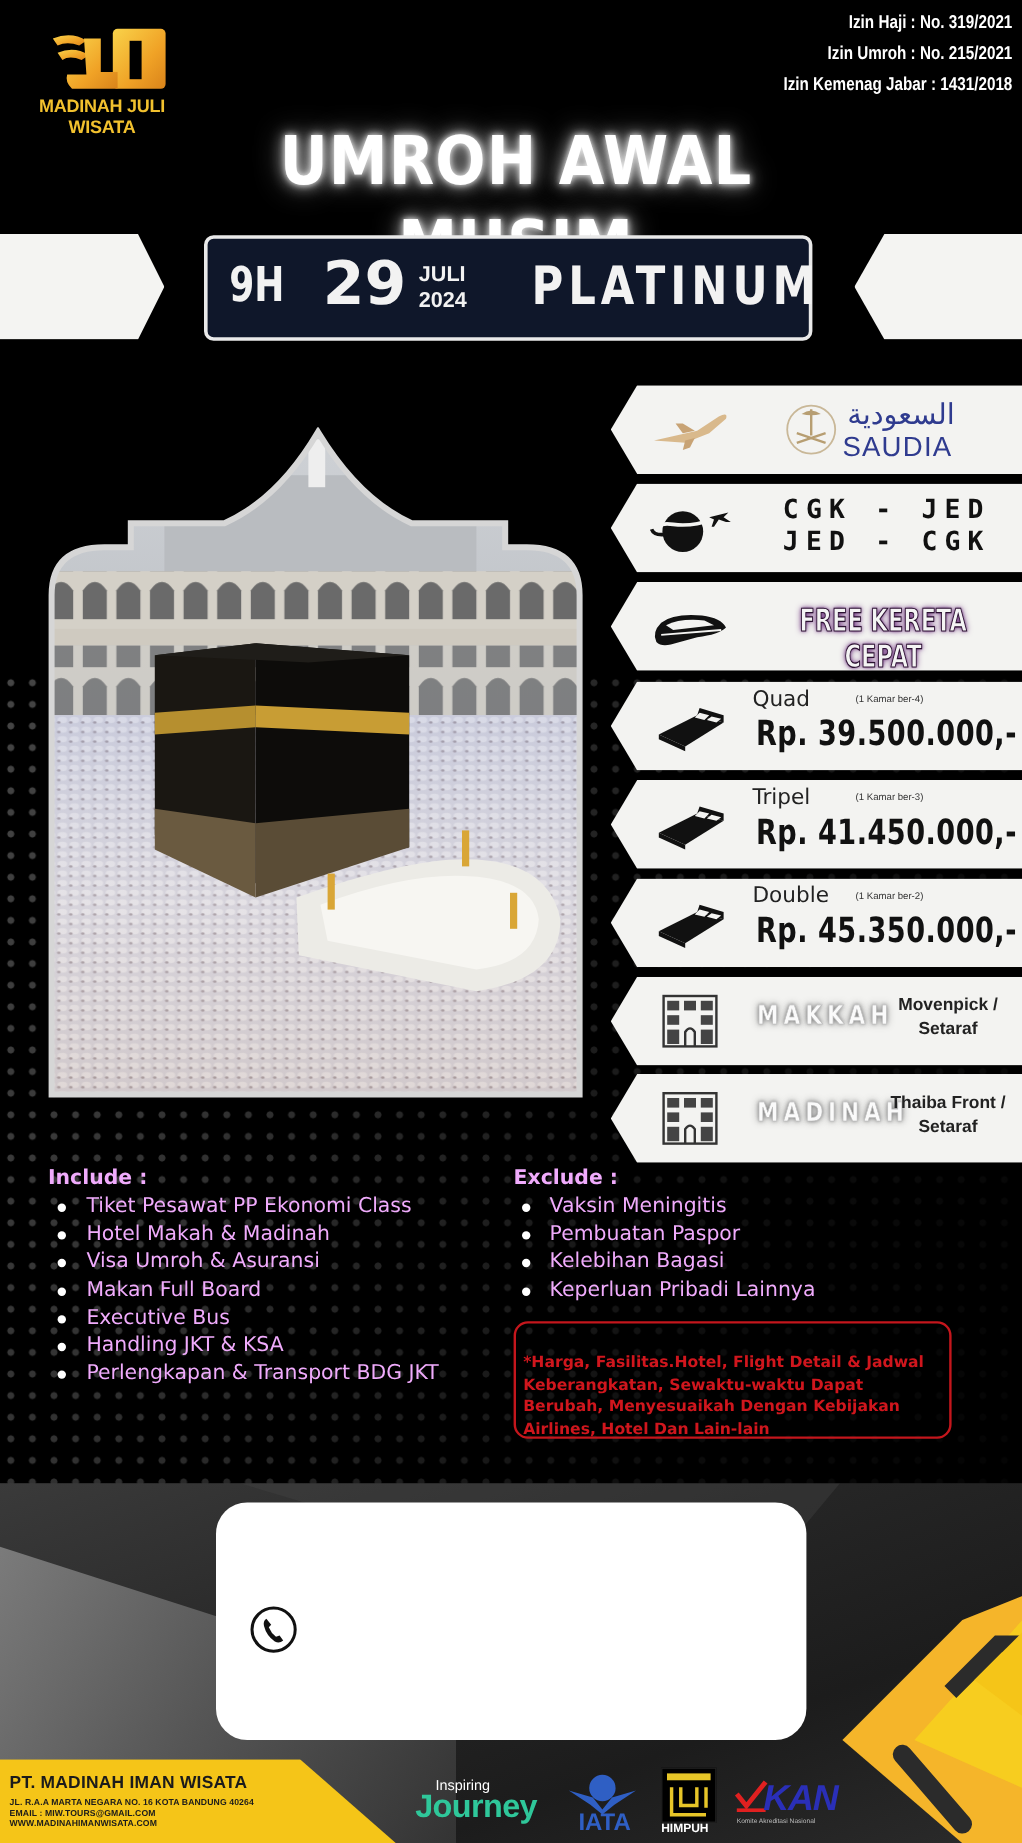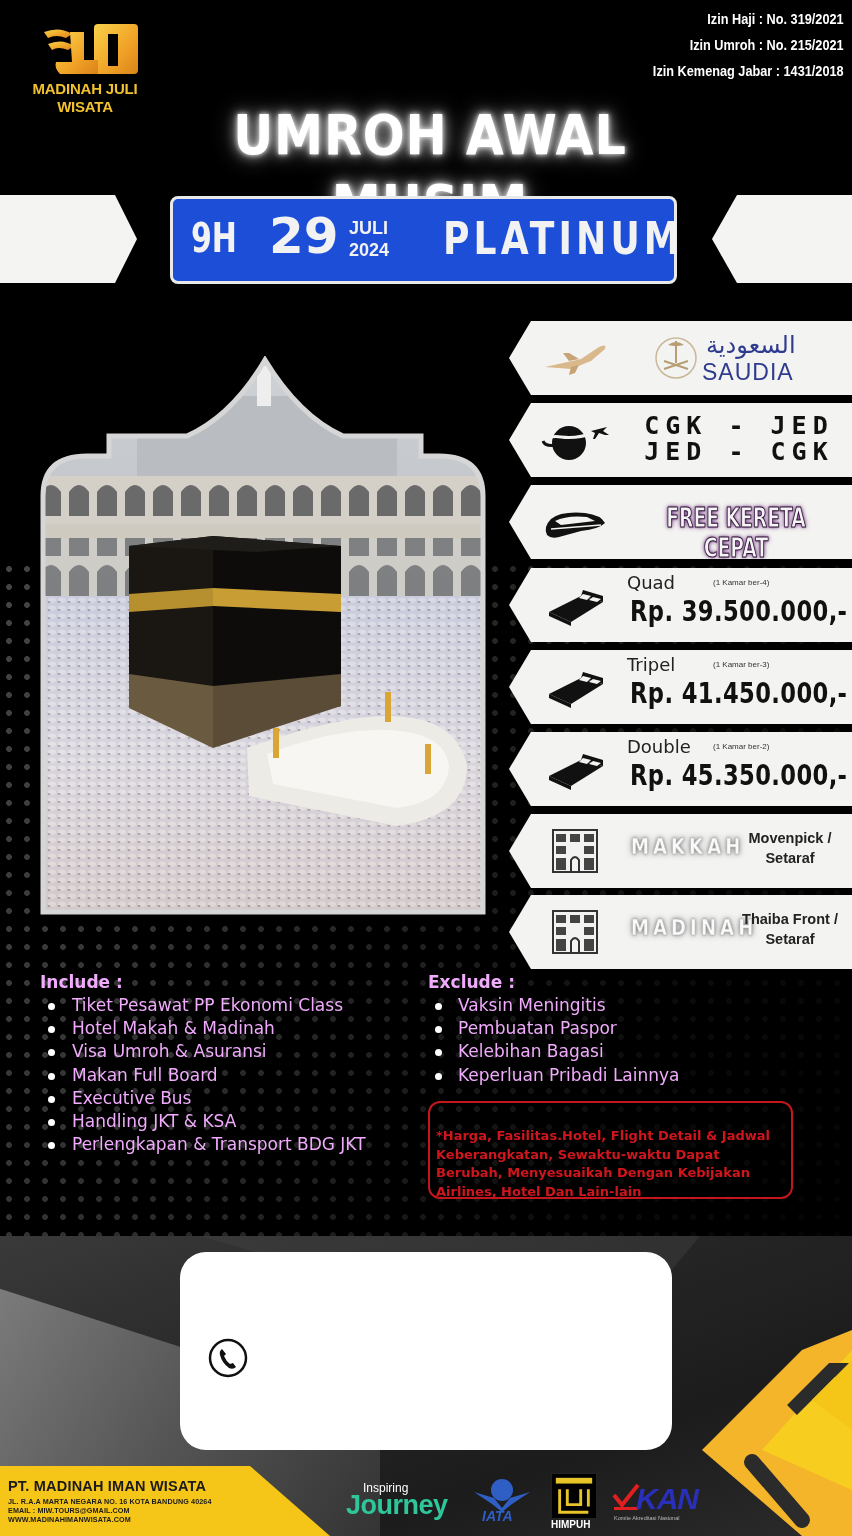--- a/index.html
+++ b/index.html
@@ -29,42 +29,42 @@
   .main-title { position: absolute; left: 150px; top: 100px; width: 560px; text-align: center;
                 font-family: "DejaVu Sans", sans-serif; font-weight: bold; font-size: 56px; line-height: 70px; color: #fff;
                 letter-spacing: 1px; transform: scaleX(0.88); transform-origin: center top;
                 text-shadow: 0 0 6px rgba(255,255,255,0.9), 0 0 14px rgba(255,255,255,0.7), 0 0 26px rgba(255,255,255,0.45); }
 
   
   .banner-left { position: absolute; left: 0; top: 195px; width: 137px; height: 88px; background: #f4f4f2;
                  clip-path: polygon(0 0, 115px 0, 137px 44px, 115px 88px, 0 88px); }
   .banner-right { position: absolute; right: 0; top: 195px; width: 140px; height: 88px; background: #f4f4f2;
                   clip-path: polygon(25px 0, 140px 0, 140px 88px, 25px 88px, 0 44px); }
-  .date-box { position: absolute; left: 170px; top: 196px; width: 507px; height: 88px; border: 3px solid #e9e9e9; border-radius: 8px; background: #1d4ed8; }
+  .date-box { position: absolute; left: 170px; top: 196px; width: 507px; height: 88px; border: 3px solid #e9e9e9; border-radius: 8px; background: #0f172a; }
   .date-duration { position: absolute; left: 18px; top: 16px; font-family: "DejaVu Sans", sans-serif; font-weight: bold; font-size: 40px; transform: scaleX(0.75); transform-origin: left top; color: #f2f2f2; }
   .date-day { position: absolute; left: 96px; top: 8px; font-family: "DejaVu Sans", sans-serif; font-weight: bold; font-size: 50px; color: #f2f2f2; }
   .date-month { position: absolute; left: 176px; top: 18px; font-family: "Liberation Sans", sans-serif; font-weight: bold; font-size: 18px; line-height: 22px; color: #f2f2f2; }
   .date-tier { position: absolute; left: 270px; top: 14px; font-family: "DejaVu Sans", sans-serif; font-weight: bold; font-size: 44px; letter-spacing: 5px; color: #f2f2f2; transform: scaleX(0.82); transform-origin: left top; }
 
   
   .photo-frame { position: absolute; left: 37px; top: 356px; width: 452px; height: 562px; }
   .photo-frame svg { width: 100%; height: 100%; display: block; }
 
   
   .card { position: absolute; left: 509px; width: 343px; height: 74px; background: #f3f3f1;
           clip-path: polygon(22px 0, 343px 0, 343px 74px, 22px 74px, 0 37px); color: #111; }
   .card .icon { position: absolute; left: 32px; top: 14px; width: 70px; height: 46px; }
   .card .icon svg { width: 100%; height: 100%; }
 
   .saudia-logo { position: absolute; left: 145px; top: 8px; width: 160px; height: 58px; }
   .saudia-ar { position: absolute; left: 52px; top: 2px; font-family: "DejaVu Sans", sans-serif; font-size: 24px; color: #2f3b8f; direction: rtl; }
   .saudia-en { position: absolute; left: 48px; top: 30px; font-family: "Liberation Sans", sans-serif; font-size: 23px; color: #2f3b8f; letter-spacing: 1px; }
 
   .route { position: absolute; left: 130px; top: 10px; width: 200px; text-align: center; font-family: "DejaVu Sans Mono", monospace; font-weight: bold;
-           font-size: 25px; line-height: 26px; letter-spacing: 6px; color: #111; }
+           font-size: 22px; line-height: 26px; letter-spacing: 6px; color: #111; }
 
   .train-text { position: absolute; left: 112px; top: 18px; width: 230px; text-align: center; font-family: "DejaVu Sans", sans-serif; font-weight: bold;
                 font-size: 26px; color: #f4f4f4; transform: scaleX(0.72); transform-origin: center top;
                 -webkit-text-stroke: 1px #2a1030; text-shadow: 0 0 3px #6b2f7c, 0 0 6px #6b2f7c; }
 
   .room-type { position: absolute; left: 118px; top: 4px; font-family: "DejaVu Sans", sans-serif; font-size: 18px; color: #222; }
   .room-note { position: absolute; left: 204px; top: 10px; font-family: "Liberation Sans", sans-serif; font-size: 8px; color: #333; }
   .room-price { position: absolute; left: 121px; top: 26px; font-family: "DejaVu Sans", sans-serif; font-weight: bold; font-size: 29px; color: #111;
                 transform: scaleX(0.78); transform-origin: left top; white-space: nowrap; letter-spacing: 0.5px; }
 
@@ -99,21 +99,21 @@
 
   .corner-deco { position: absolute; right: 0; top: 1290px; width: 160px; height: 246px; }
 
   .footer-yellow { position: absolute; left: 0; top: 1466px; width: 330px; height: 70px; background: #f5c518;
                    clip-path: polygon(0 0, 250px 0, 330px 70px, 0 70px); }
   .footer-company { position: absolute; left: 8px; top: 1478px; font-family: "Liberation Sans", sans-serif; font-weight: bold; font-size: 14.5px; color: #1b1b1b; letter-spacing: 0.2px; }
   .footer-line { position: absolute; left: 8px; font-family: "Liberation Sans", sans-serif; font-weight: bold; font-size: 7.2px; color: #1b1b1b; letter-spacing: 0.1px; }
   .ij-top { position: absolute; left: 363px; top: 1481px; font-family: "Liberation Sans", sans-serif; font-size: 12px; color: #fff; }
   .ij-main { position: absolute; left: 346px; top: 1490px; font-family: "Liberation Sans", sans-serif; font-weight: bold; font-size: 27px; color: #2fc79a; letter-spacing: -0.5px; }
   .iata-logo { position: absolute; left: 472px; top: 1474px; width: 60px; height: 50px; }
-  .iata-text { position: absolute; left: 482px; top: 1508px; font-family: "Liberation Sans", sans-serif; font-weight: bold; font-style: italic; font-size: 14px; color: #2f5fc4; }
+  .iata-text { position: absolute; left: 482px; top: 1508px; font-family: "Liberation Sans", sans-serif; font-weight: bold; font-size: 20px; color: #2f5fc4; }
   .himpuh-logo { position: absolute; left: 551px; top: 1473px; width: 46px; height: 46px; background: #000; border: 1px solid #222; }
   .himpuh-text { position: absolute; left: 551px; top: 1519px; width: 46px; text-align: left; font-family: "Liberation Sans", sans-serif; font-weight: bold; font-size: 10px; color: #fff; }
   .kan-mark { position: absolute; left: 612px; top: 1483px; width: 28px; height: 28px; }
   .kan-text { position: absolute; left: 636px; top: 1482px; font-family: "Liberation Sans", sans-serif; font-weight: bold; font-style: italic; font-size: 30px; color: #2a2fb8; letter-spacing: -1px; }
   .kan-sub { position: absolute; left: 614px; top: 1515px; font-family: "Liberation Sans", sans-serif; font-size: 5.5px; color: #bbb; }
 </style>
 </head>
 <body>
 
 <div class="page">

